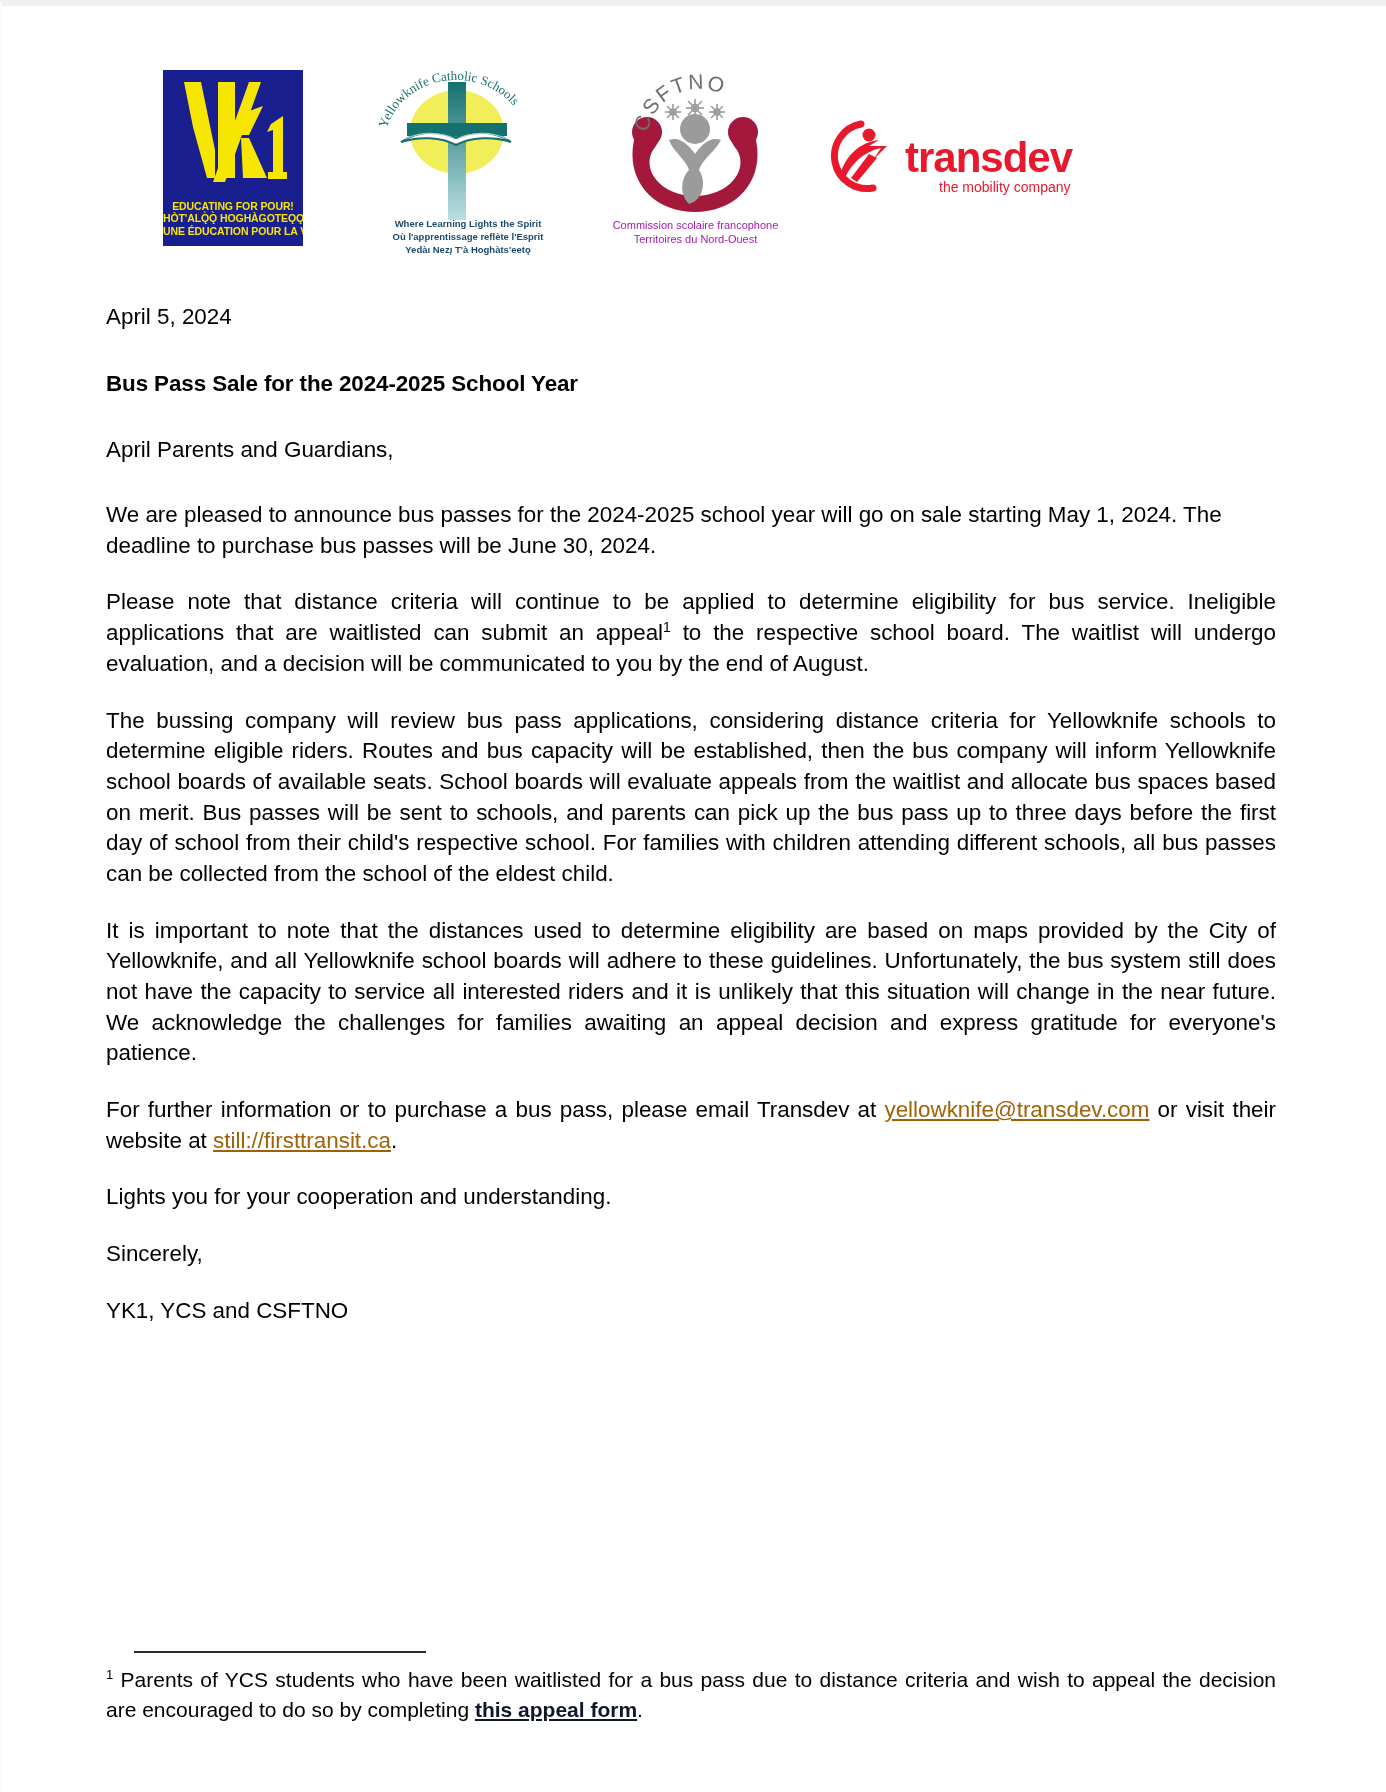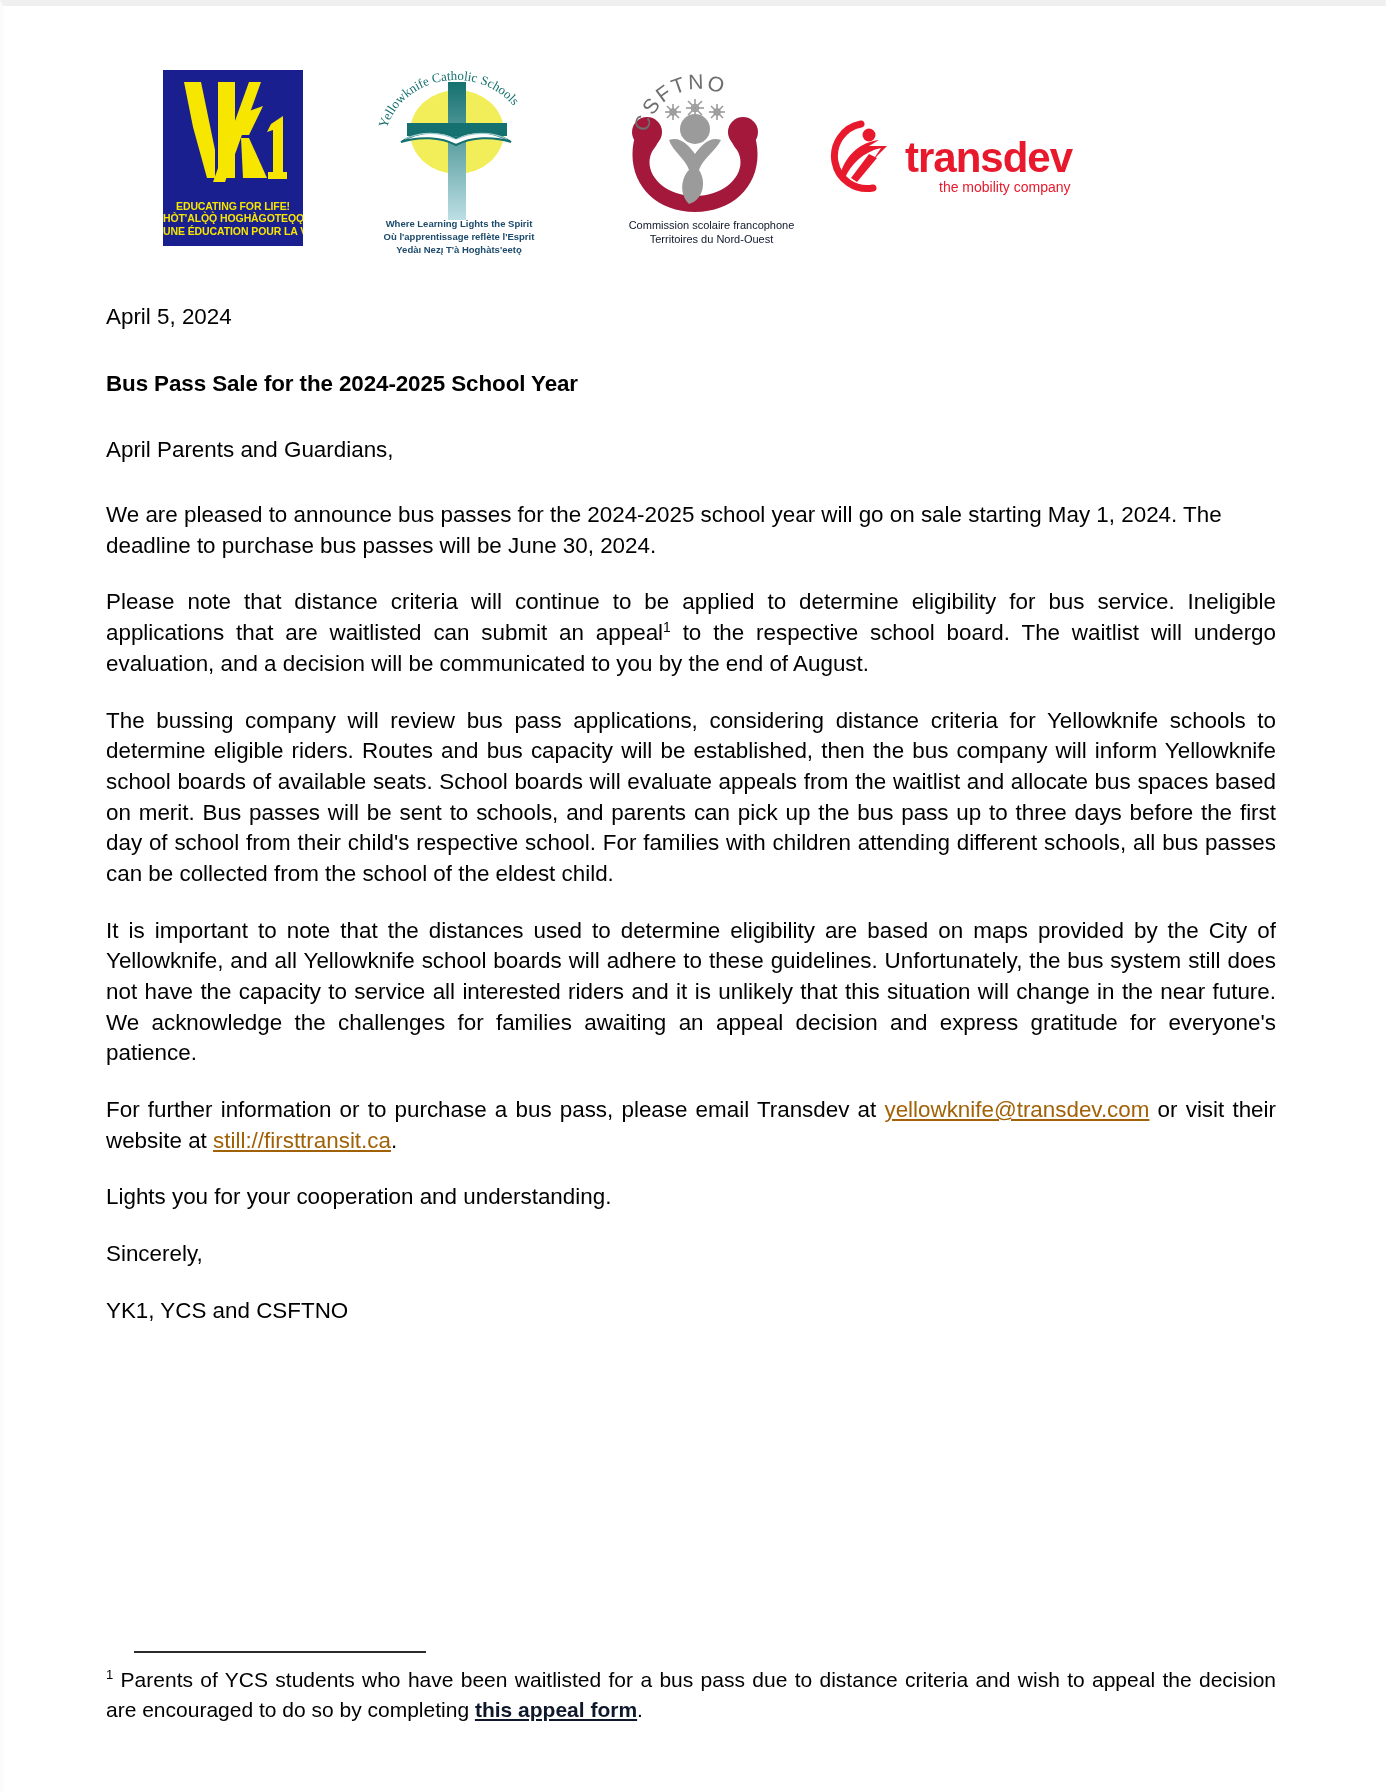--- a/index.html
+++ b/index.html
@@ -54,38 +54,38 @@
     font-weight: bold;
     line-height: 1.22;
   }
   .yk1-lines div { font-size: 10.5px; letter-spacing: -0.1px; white-space: nowrap; }
 
   
   #logo-ycs { left: 368px; top: 8px; width: 170px; height: 205px; }
   .ycs-art { position: absolute; left: 0; top: 0; width: 170px; height: 160px; }
   .ycs-tag {
     position: absolute;
-    left: 3px; top: 158px;
+    left: 12px; top: 158px;
     width: 170px;
     text-align: center;
     color: #1b4a6b;
     font-weight: bold;
     line-height: 1.35;
   }
   .ycs-tag div { font-size: 9.5px; white-space: nowrap; }
 
   
   #logo-csftno { left: 600px; top: 14px; width: 185px; height: 200px; }
   .csf-art { position: absolute; left: 0; top: 0; width: 185px; height: 155px; }
   .csf-tag {
     position: absolute;
-    left: 16px; top: 152px;
+    left: 0; top: 152px;
     width: 185px;
     text-align: center;
-    color: #0f172a;
+    color: #a21caf;
     line-height: 1.3;
   }
   .csf-tag div { font-size: 11px; white-space: nowrap; }
 
   
   #logo-transdev { left: 818px; top: 68px; width: 258px; height: 80px; }
   .td-art { position: absolute; left: 0; top: 0; width: 258px; height: 80px; }
 
   
   .letter {
@@ -153,21 +153,21 @@
             <polygon points="21,10 38,10 52,78 52,106 44,106 30,55"></polygon>
             <polygon points="55,10 72,10 72,106 55,106"></polygon>
             <polygon points="86,10 98,10 62,110 50,110"></polygon>
             <polygon points="78,42 100,34 86,63 78,63"></polygon>
             <polygon points="78,66 86,66 104,106 80,106"></polygon>
             <polygon points="108,52 120,44 120,100 110,100 110,58 104,60"></polygon>
             <polygon points="105,100 124,100 124,107 105,107"></polygon>
           </g>
         </svg>
         <div class="yk1-lines">
-          <div>EDUCATING FOR LIFE!</div>
+          <div>EDUCATING FOR POUR!</div>
           <div>HÒT'ALǪ̀Ǫ̀ HOGHÀGOTEǪǪ</div>
           <div>UNE ÉDUCATION POUR LA VIE!</div>
         </div>
       </div>
     </div>
 
     <div class="logo" id="logo-ycs">
       <svg class="ycs-art" viewBox="0 0 170 160">
         <defs>
           <linearGradient id="tealgrad" x1="0" y1="0" x2="0" y2="1">

